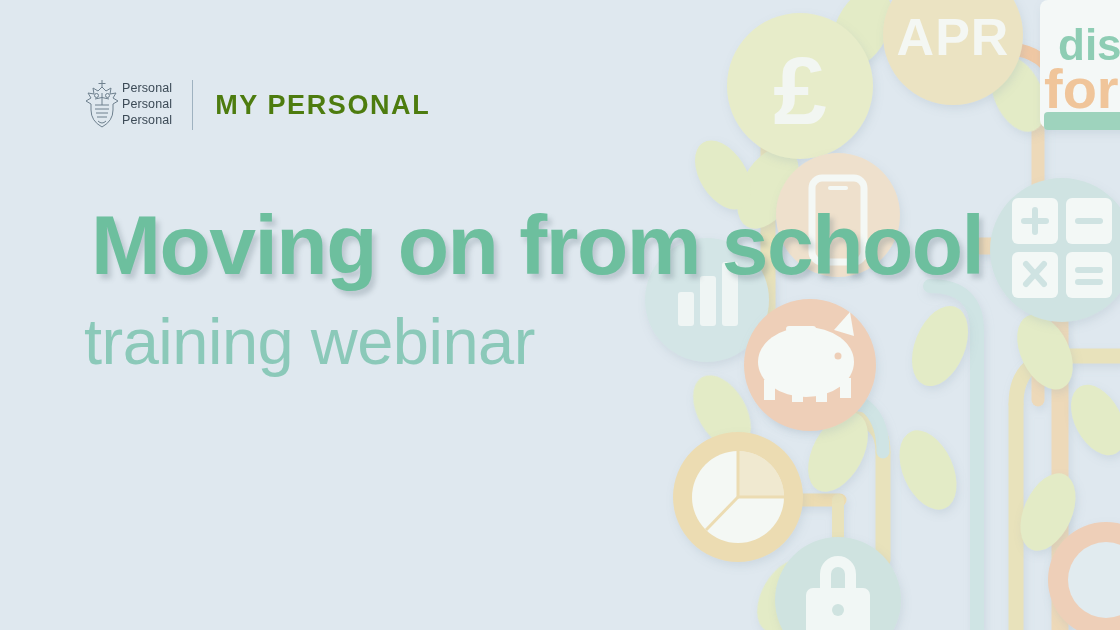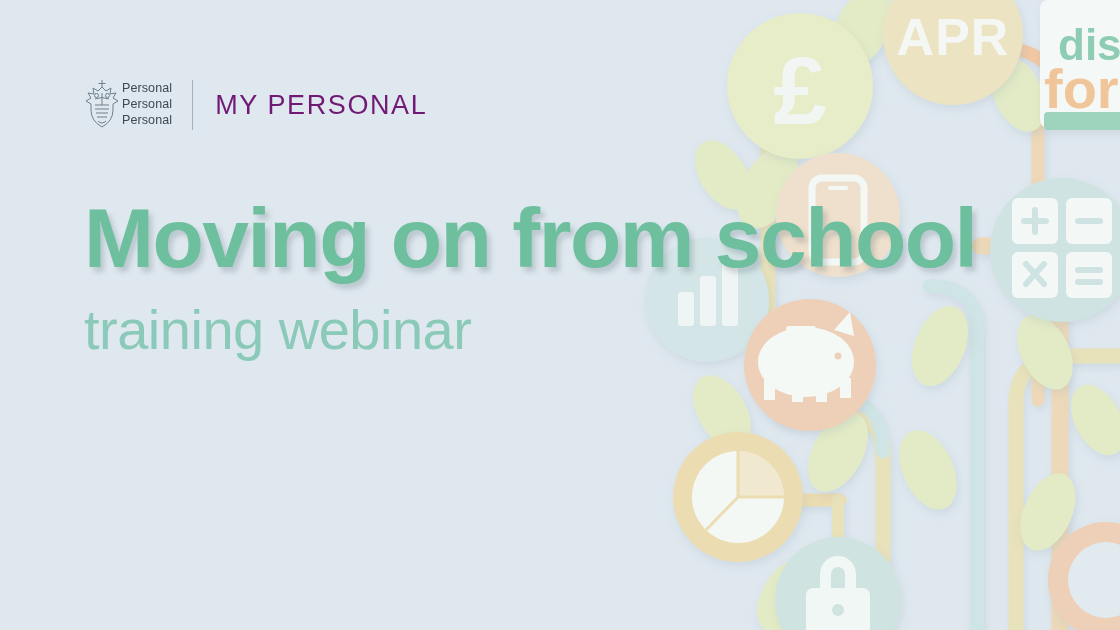--- a/index.html
+++ b/index.html
@@ -59,53 +59,53 @@
     margin: 0 22px 0 20px;
     flex: 0 0 auto;
   }
 
   .mpfs {
     line-height: 1.06;
     letter-spacing: 1.6px;
   }
   .mpfs .line1 {
     font-size: 27px;
-    font-weight: 400;
-    color: #701a75;
+    font-weight: 700;
+    color: #4d7c0f;
     display: block;
   }
   .mpfs .line2 {
     font-size: 27px;
     font-weight: 400;
     color: #bfa63c;
     display: block;
   }
 
   
   .headline-block {
     position: absolute;
     left: 84px;
     top: 196px;
     width: 920px;
   }
 
   .headline {
-    margin: 0;
+    margin: 7px;
     font-size: 84px;
     font-weight: 700;
     line-height: 1.0;
     letter-spacing: -1.5px;
     color: #6dbf9e;
     text-shadow: 4px 5px 5px rgba(90, 110, 120, 0.26);
     white-space: nowrap;
   }
 
   .subhead {
     margin: 22px 0 0 0;
-    font-size: 56px;
+    font-size: 65px;
     font-weight: 300;
     line-height: 1.0;
     letter-spacing: -0.5px;
     color: #8bc9b9;
     white-space: nowrap;
   }
 </style>
 </head>
 <body>
 

